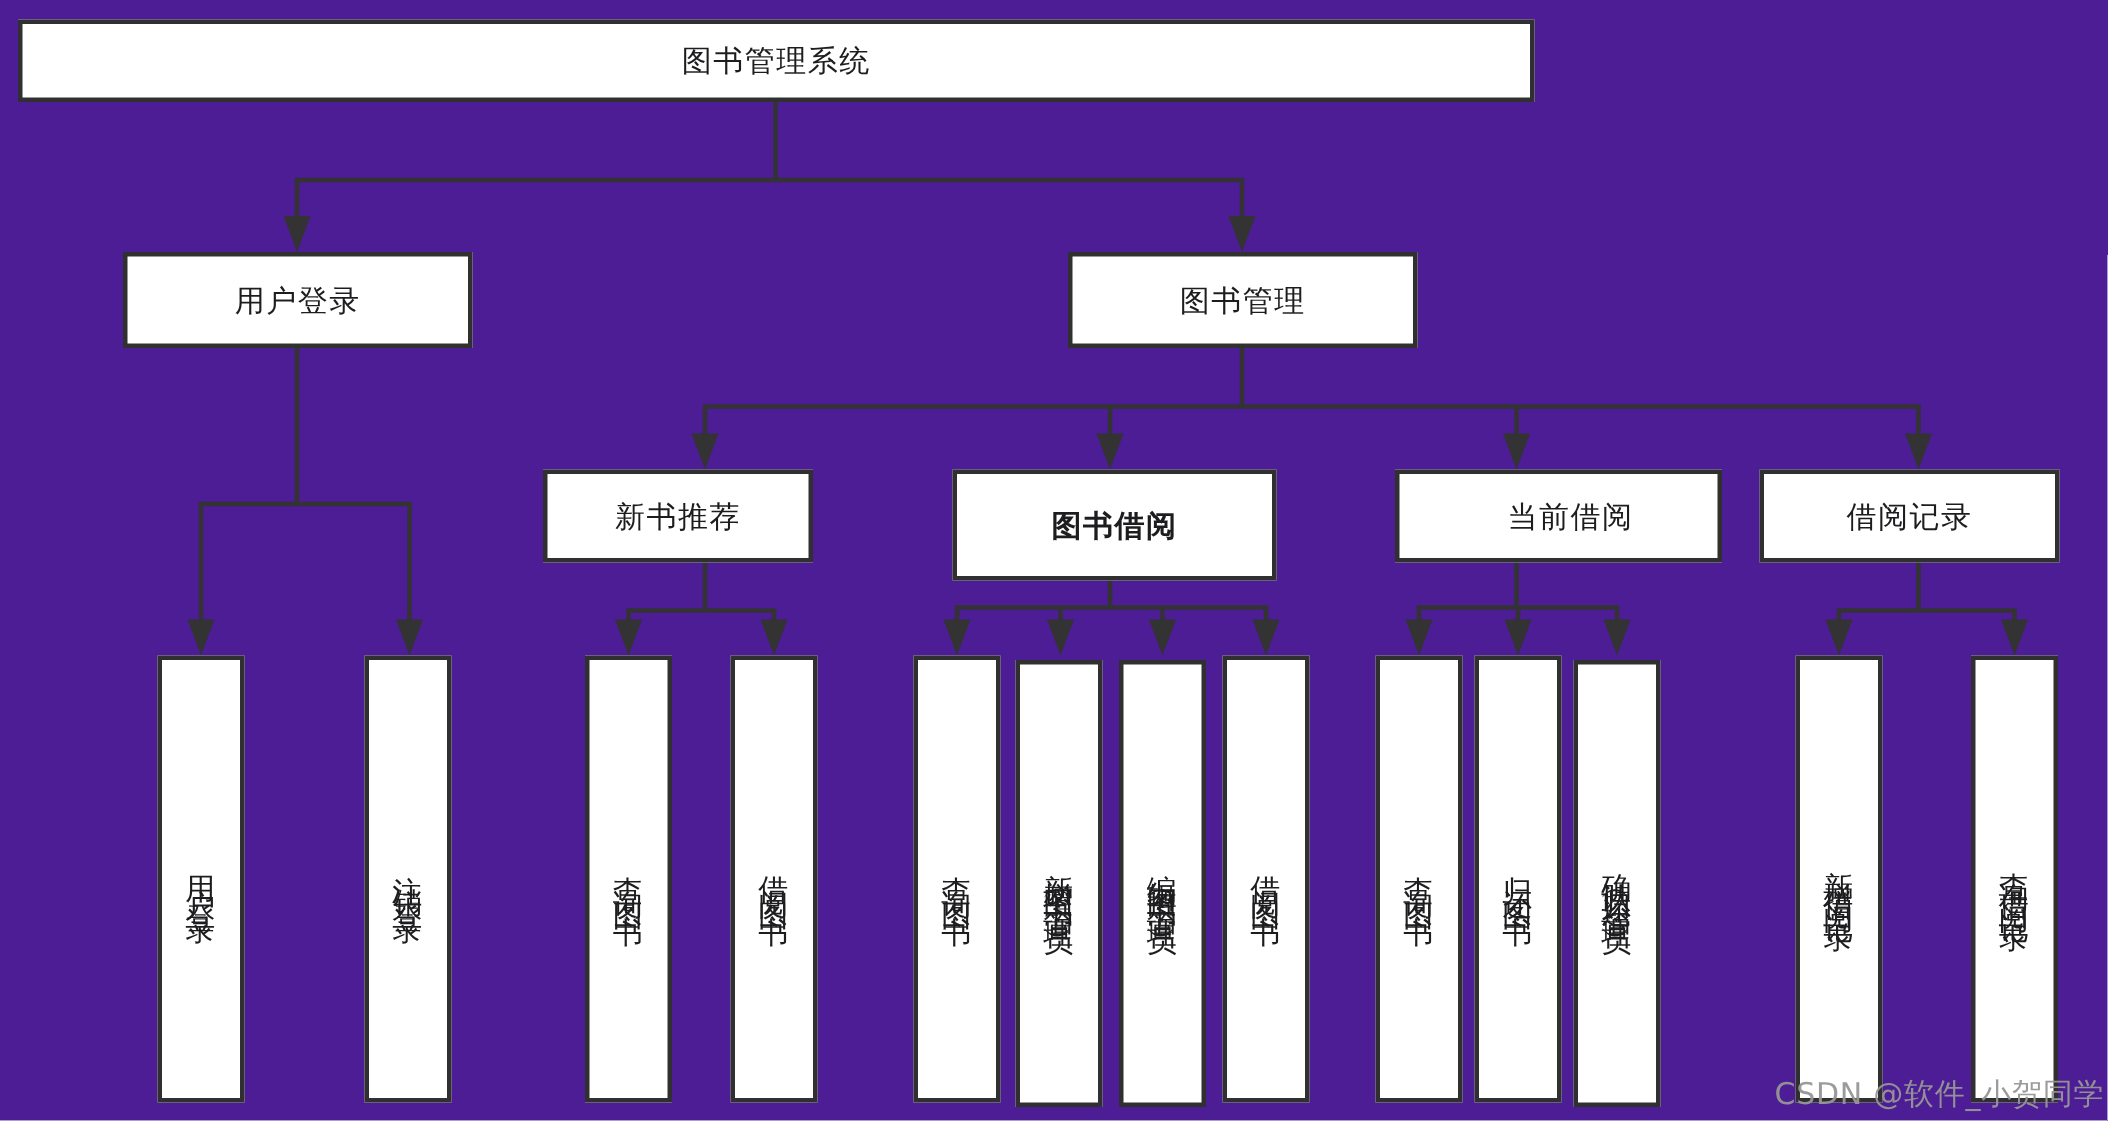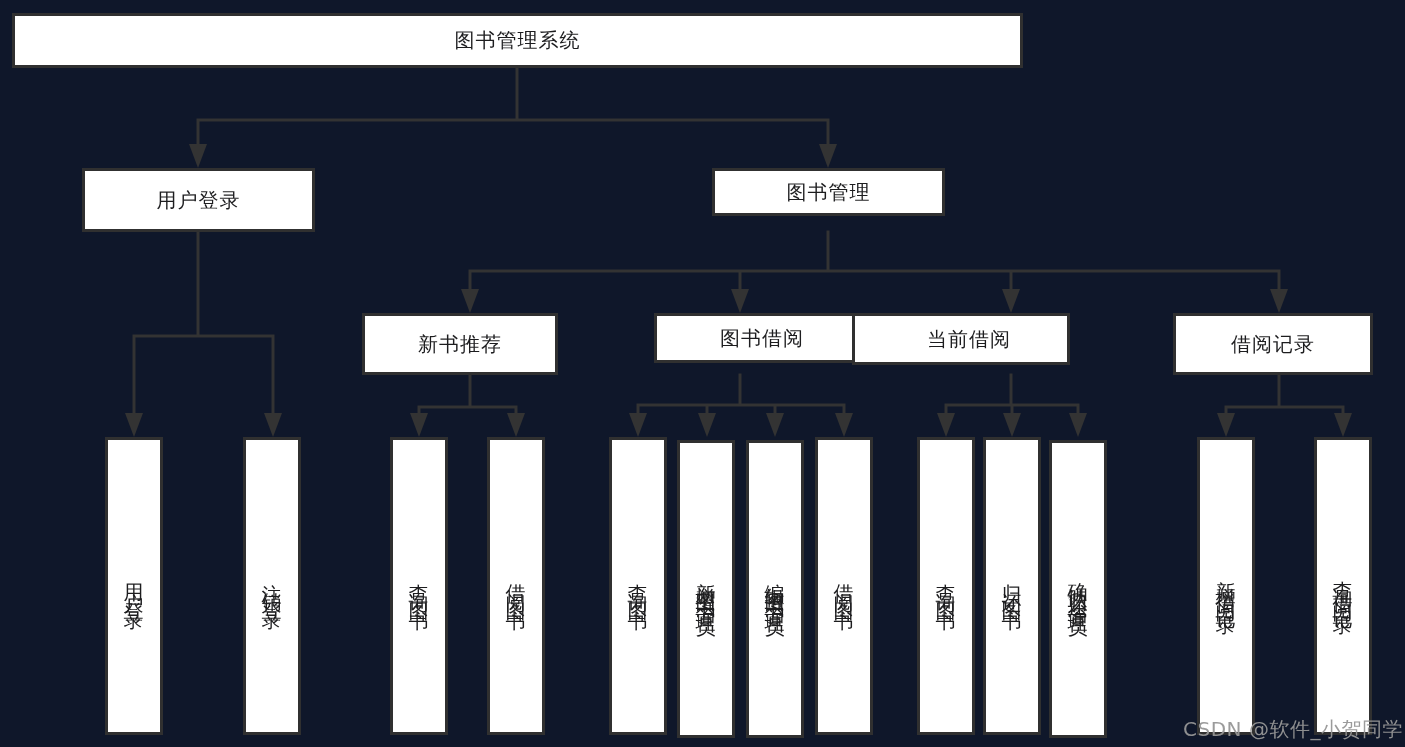--- a/index.html
+++ b/index.html
@@ -4,21 +4,21 @@
 <style>
   html, body {
     margin: 0;
     padding: 0;
     background: #ffffff;
   }
   #stage {
     position: relative;
     width: 1405px;
     height: 747px;
-    background: #0f172a;
+    background: #4c1d95;
     font-family: "DejaVu Sans", "Liberation Sans", sans-serif;
     overflow: hidden;
   }
   #connectors {
     position: absolute;
     left: 0;
     top: 0;
     width: 1405px;
     height: 747px;
     pointer-events: none;
@@ -107,31 +107,31 @@
     </g>
   </svg>
 
   <div class="node h" style="left:12px; top:13px; width:1011px; height:55px;">
     <span class="label">图书管理系统</span>
   </div>
 
   <div class="node h" style="left:82px; top:168px; width:233px; height:64px;">
     <span class="label">用户登录</span>
   </div>
-  <div class="node h" style="left:712px; top:168px; width:233px; height:48px;">
+  <div class="node h" style="left:712px; top:168px; width:233px; height:64px;">
     <span class="label">图书管理</span>
   </div>
 
-  <div class="node h" style="left:362px; top:313px; width:196px; height:62px;">
+  <div class="node h" style="left:362px; top:313px; width:180px; height:62px;">
     <span class="label">新书推荐</span>
   </div>
-  <div class="node h" style="left:654px; top:313px; width:216px; height:50px;">
+  <div class="node h" style="left:635px; top:313px; width:216px; height:74px;font-weight:bold;">
     <span class="label">图书借阅</span>
   </div>
-  <div class="node h" style="left:852px; top:313px; width:218px; height:52px;padding-left:16px;">
+  <div class="node h" style="left:930px; top:313px; width:218px; height:62px;padding-left:16px;">
     <span class="label">当前借阅</span>
   </div>
   <div class="node h" style="left:1173px; top:313px; width:200px; height:62px;">
     <span class="label">借阅记录</span>
   </div>
 
   <div class="node v" style="left:105px; top:437px;">
     <span class="label">用户登录</span>
   </div>
   <div class="node v" style="left:243px; top:437px;">

